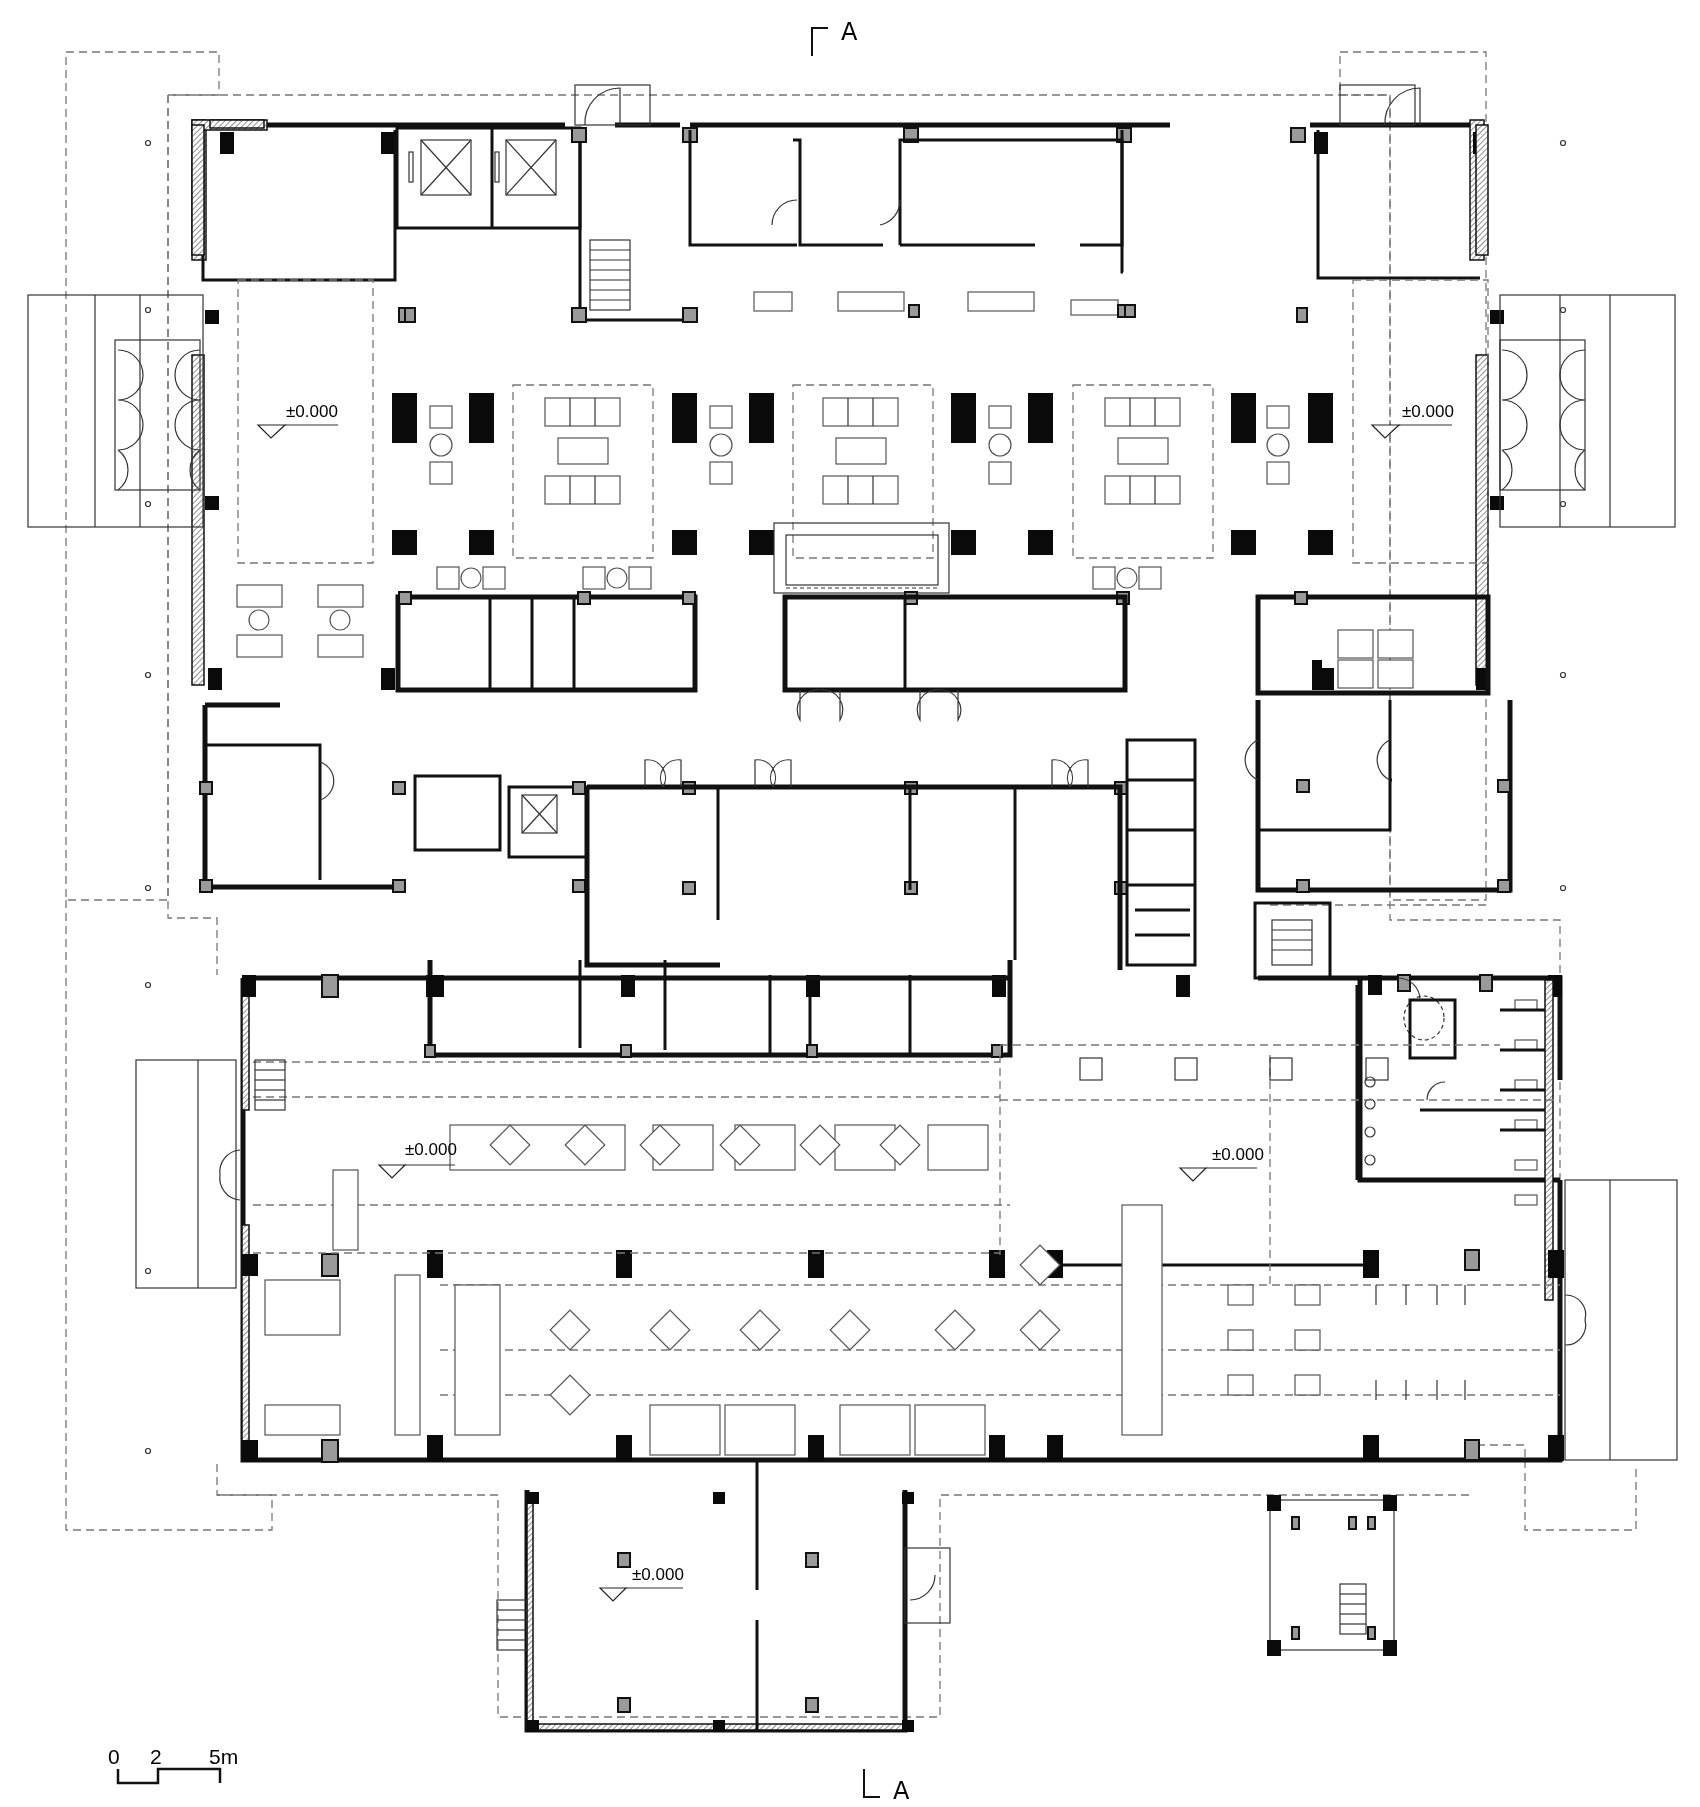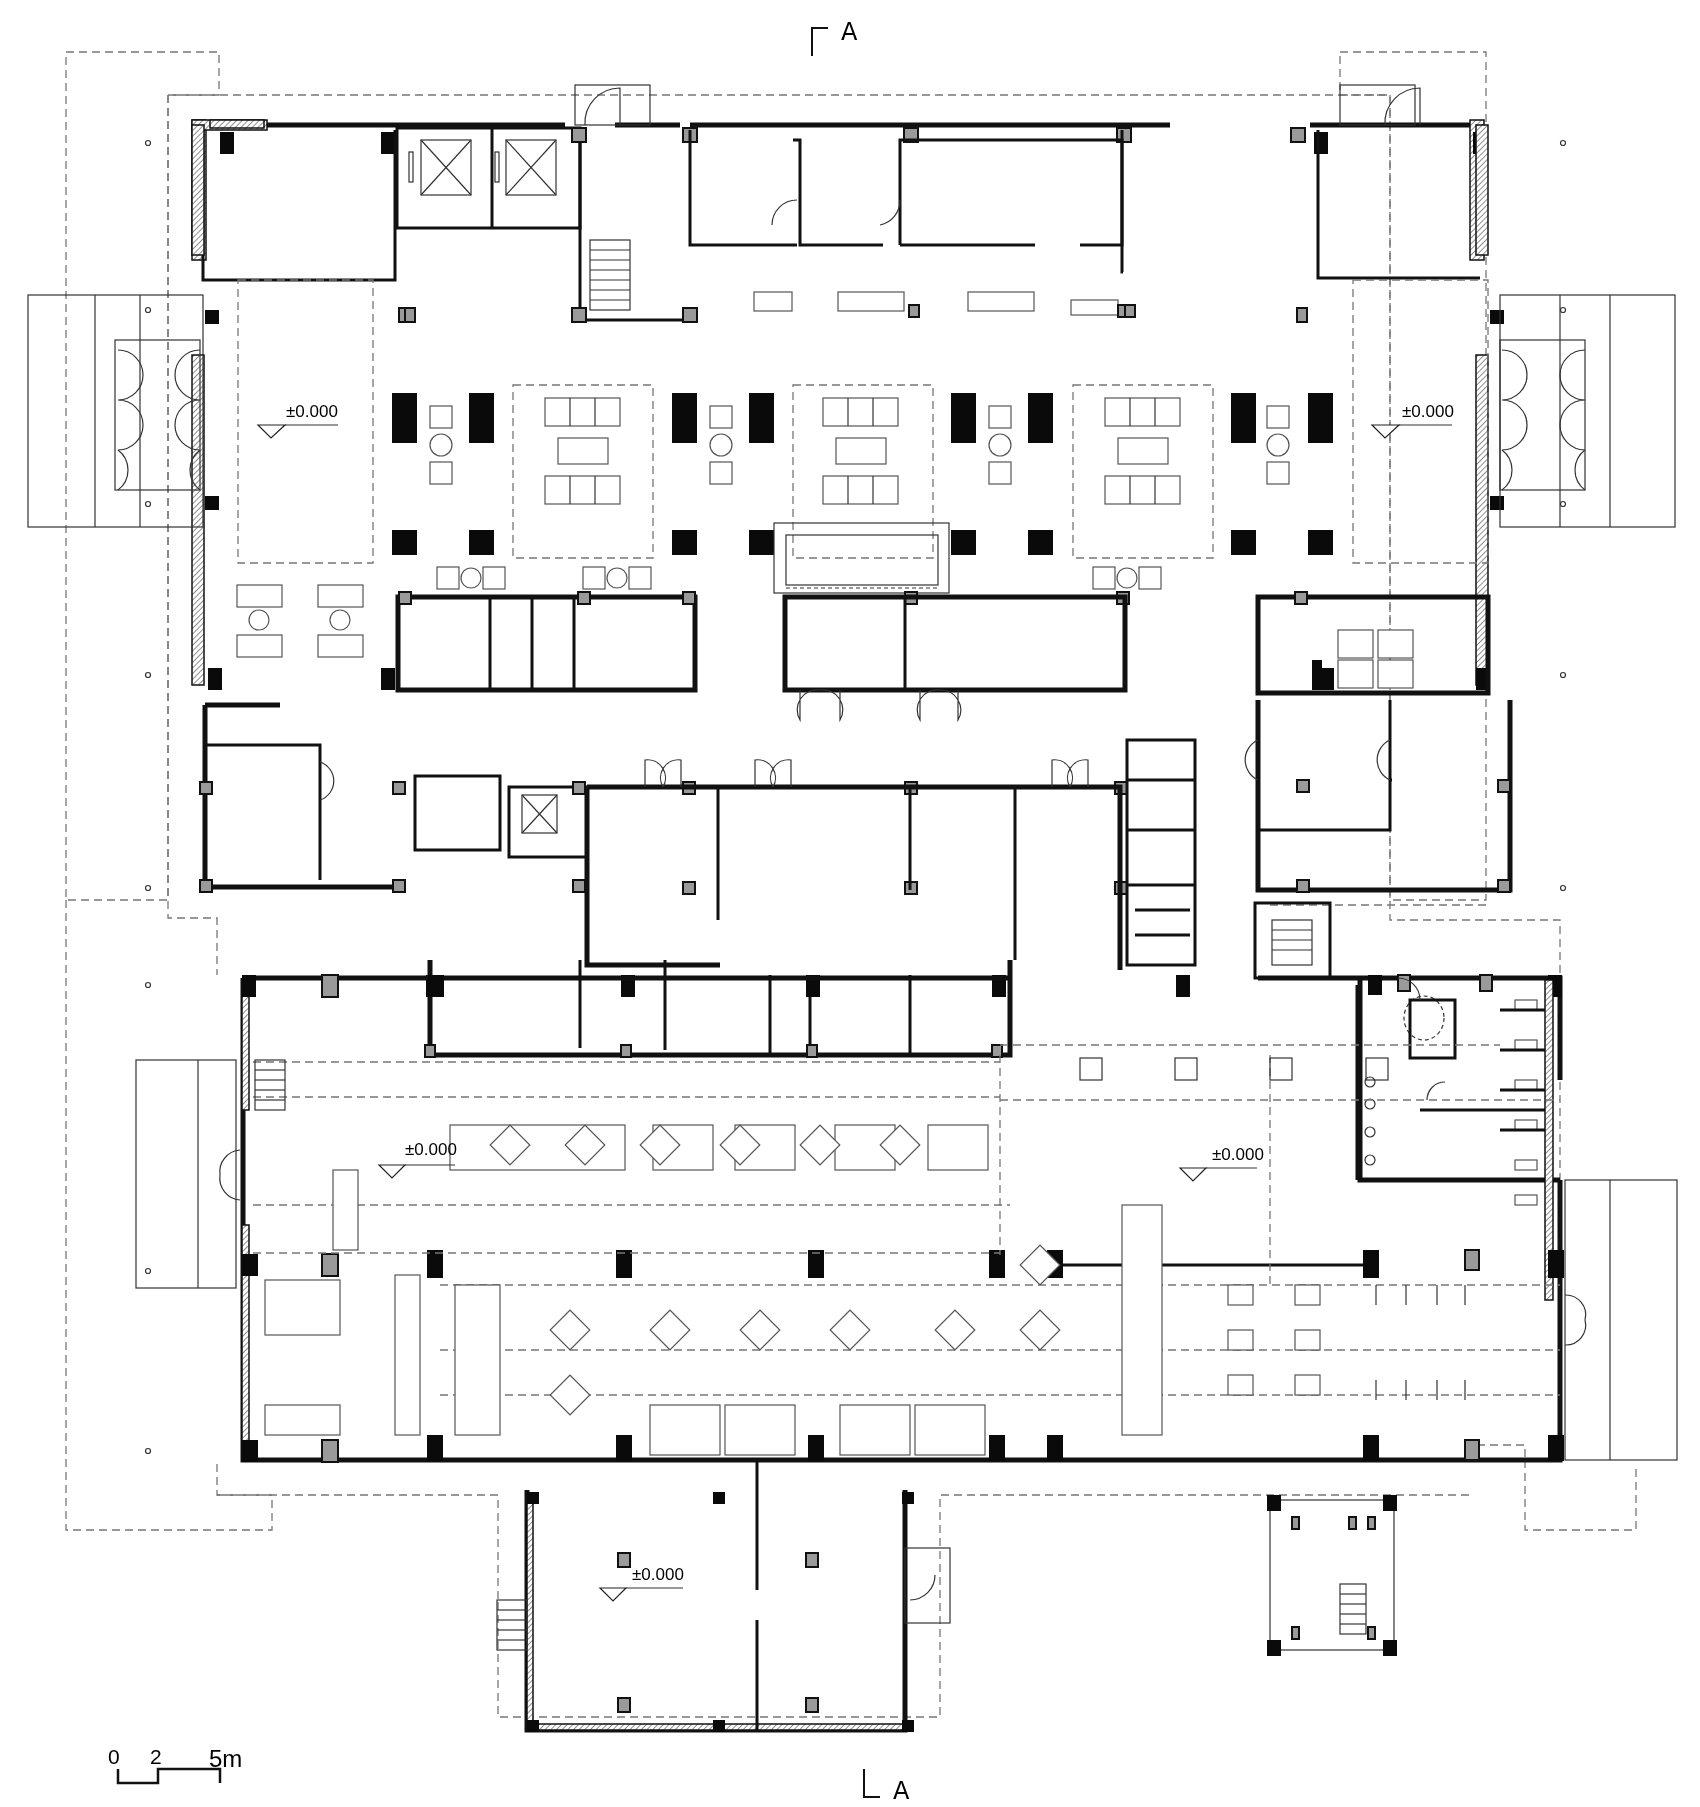--- a/index.html
+++ b/index.html
@@ -574,13 +574,13 @@
 <div class="label sec-text" style="left:893px;top:1777px;font-family:'DejaVu Sans',sans-serif;font-size:24px;">A</div>
 
 <div class="label" style="left:286px;top:402px;font-size:17px;">±0.000</div>
 <div class="label" style="left:1402px;top:402px;font-size:17px;">±0.000</div>
 <div class="label" style="left:405px;top:1140px;font-size:17px;">±0.000</div>
 <div class="label" style="left:1212px;top:1145px;font-size:17px;">±0.000</div>
 <div class="label" style="left:632px;top:1565px;font-size:17px;">±0.000</div>
 
 <div class="label" style="left:108px;top:1745px;font-size:21px;">0</div>
 <div class="label" style="left:150px;top:1745px;font-size:21px;">2</div>
-<div class="label" style="left:209px;top:1745px;font-size:24px;">5m</div>
+<div class="label" style="left:209px;top:1745px;font-size:21px;">5m</div>
 
 </body></html>

